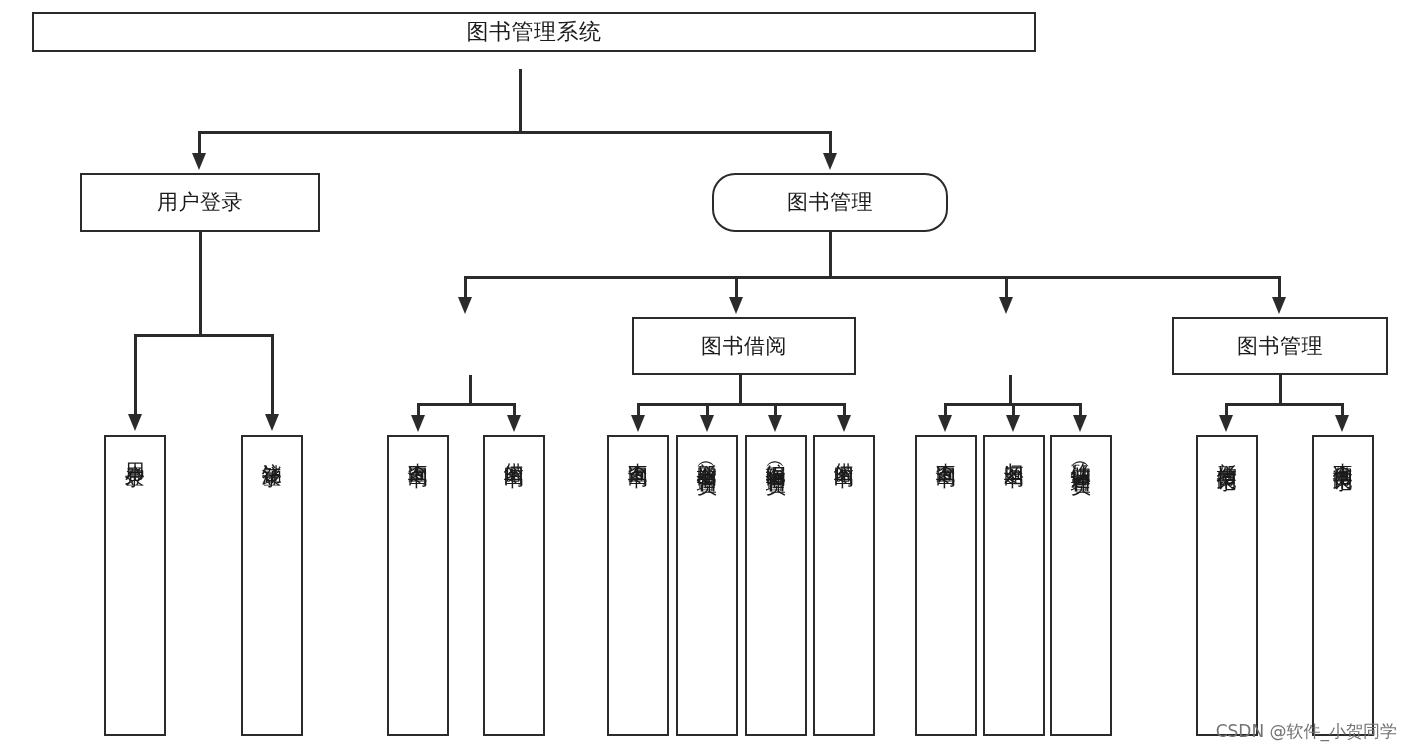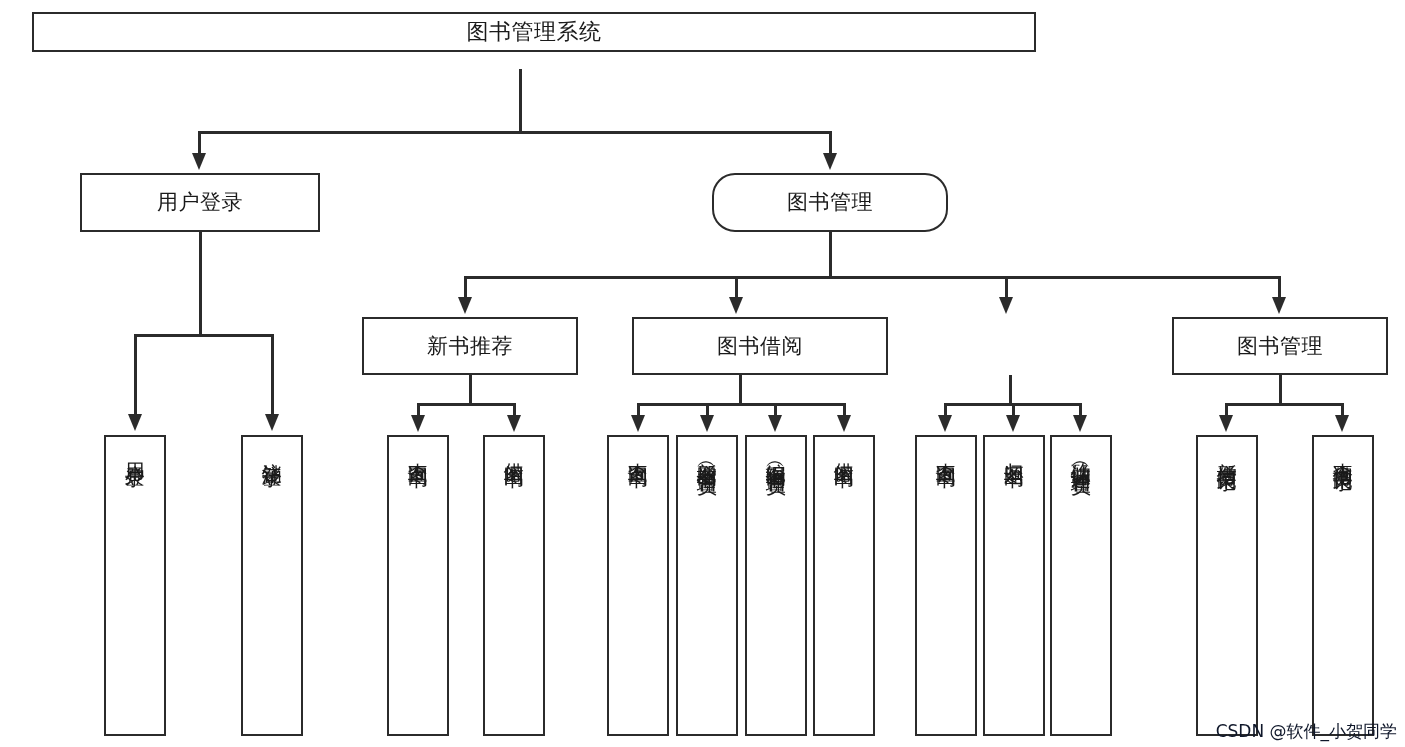--- a/index.html
+++ b/index.html
@@ -72,21 +72,21 @@
     border-right: 7px solid transparent;
     border-top: 17px solid #2b2b2b;
   }
 
   
   #watermark {
     position: absolute;
     right: 8px;
     bottom: 4px;
     font-size: 17px;
-    color: #0f172a;
+    color: #737373;
     white-space: nowrap;
     pointer-events: none;
   }
 </style>
 </head>
 <body>
 
 <div id="diagram-root">
 
   <div class="conn v" style="left:519px; top:69px; height:62px;"></div>
@@ -154,24 +154,21 @@
     <span class="node-label">图书管理系统</span>
   </div>
 
   <div class="node level2" style="left:80px; top:173px; width:240px; height:59px;">
     <span class="node-label">用户登录</span>
   </div>
   <div class="node level2" style="left:712px; top:173px; width:236px; height:59px;border-radius:23px;">
     <span class="node-label">图书管理</span>
   </div>
 
-  <div class="node level3" style="left:362px; top:317px; width:216px; height:58px;">
-    <span class="node-label">新书推荐</span>
-  </div>
-  <div class="node level3" style="left:632px; top:317px; width:256px; height:58px;">
+  <div class="node level3" style="left:632px; top:317px; width:224px; height:58px;">
     <span class="node-label">图书借阅</span>
   </div>
   <div class="node level3" style="left:1172px; top:317px; width:216px; height:58px;">
     <span class="node-label">图书管理</span>
   </div>
 
   <div class="node leaf" style="left:104px; top:435px; width:62px; height:301px;">
     <span class="node-label">用户登录</span>
   </div>
   <div class="node leaf" style="left:241px; top:435px; width:62px; height:301px;">

